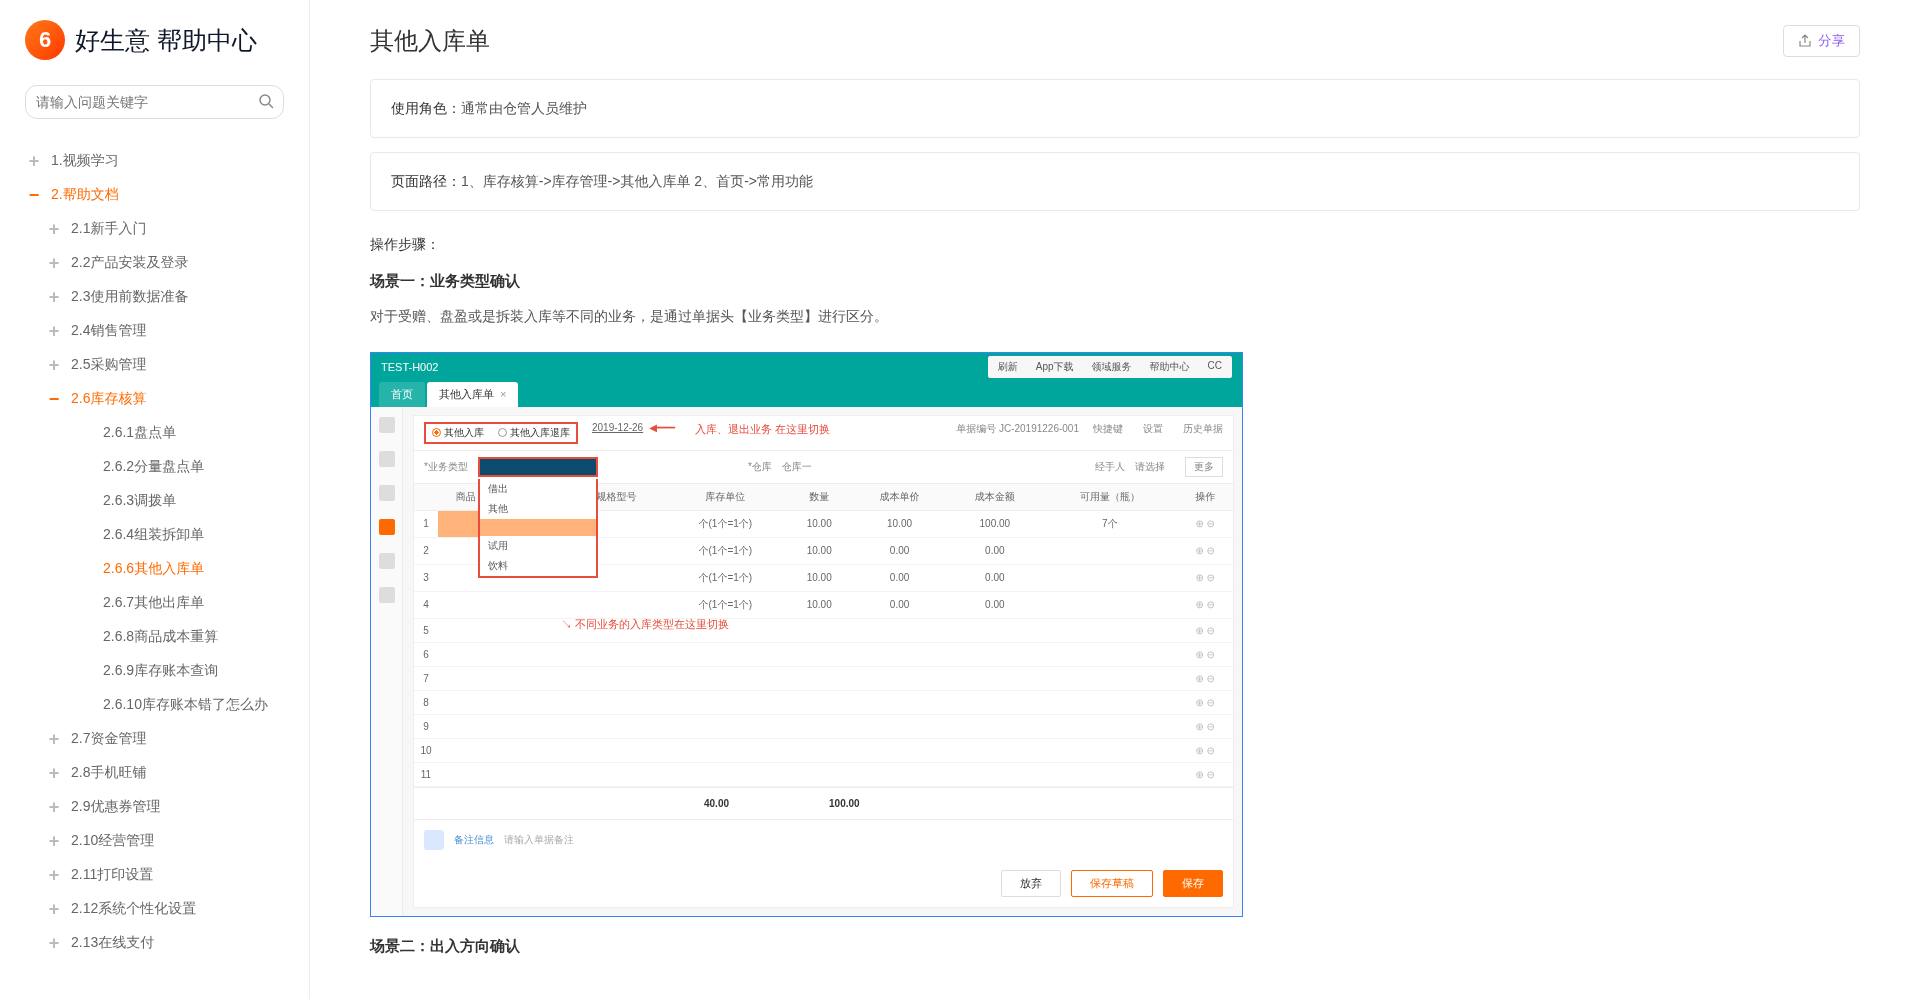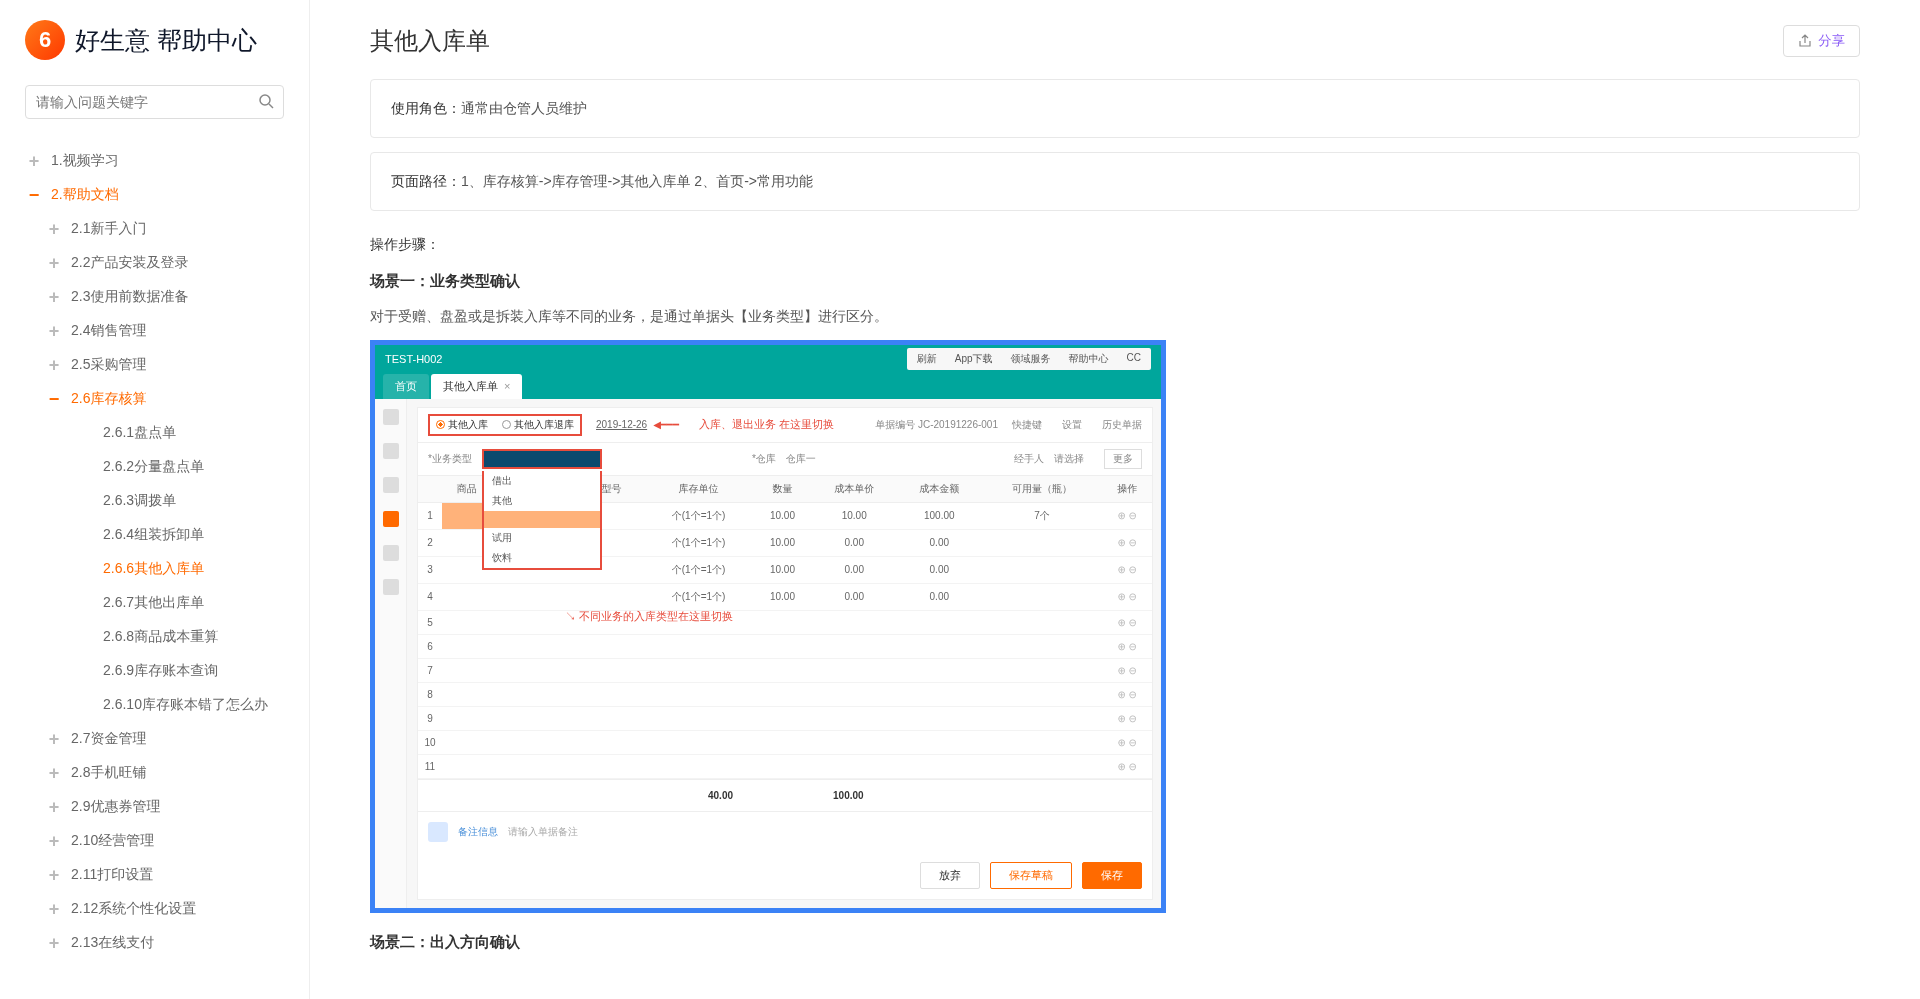--- a/index.html
+++ b/index.html
@@ -3,54 +3,54 @@
 <meta charset="utf-8">
 <style>
 * { margin: 0; padding: 0; box-sizing: border-box; }
 body { font-family: "Microsoft YaHei", Arial, sans-serif; font-size: 14px; color: #333; background: #fff; }
 .layout { display: flex; width: 1920px; height: 999px; overflow: hidden; }
 .sidebar { width: 310px; padding: 20px 25px; border-right: 1px solid #eee; overflow-y: auto; }
 .logo-row { display: flex; align-items: center; margin-bottom: 25px; }
 .logo-circle { width: 40px; height: 40px; border-radius: 50%; background: linear-gradient(135deg,#ff7a18,#ff3800); display: flex; align-items: center; justify-content: center; color: #fff; font-weight: bold; font-size: 22px; margin-right: 10px; }
 .logo-text { font-size: 25px; color: #0f172a; }
 .search-box { position: relative; margin-bottom: 25px; }
-.search-input { width: 100%; height: 34px; border: 1px solid #ddd; border-radius: 4px; padding: 0 34px 0 10px; font-size: 14px; color: #999; }
+.search-input { width: 100%; height: 34px; border: 1px solid #ddd; border-radius: 12px; padding: 0 34px 0 10px; font-size: 14px; color: #999; }
 .search-icon { position: absolute; right: 10px; top: 8px; color: #888; font-size: 16px; }
 .nav-list { list-style: none; }
 .nav-item { display: flex; align-items: center; padding: 8px 0; cursor: pointer; color: #666; }
 .nav-item.section-active { color: #ff6a00; }
 .nav-icon { width: 18px; height: 18px; display: inline-flex; align-items: center; justify-content: center; margin-right: 8px; }
 .plus-icon::before { content: "+"; font-size: 18px; font-weight: bold; color: #bbb; line-height: 1; }
 .minus-icon::before { content: "−"; font-size: 18px; font-weight: bold; color: #ff6a00; line-height: 1; }
 .nav-indent-1 { padding-left: 20px; }
 .nav-leaf { padding: 8px 0 8px 78px; color: #666; cursor: pointer; }
 .nav-leaf.current { color: #ff6a00; }
 .main { flex: 1; padding: 25px 60px; overflow-y: auto; }
 .title-row { display: flex; align-items: center; justify-content: space-between; margin-bottom: 22px; }
 .page-title { font-size: 24px; font-weight: 500; color: #333; }
 .share-btn { border: 1px solid #ddd; border-radius: 4px; padding: 6px 14px; background: #fff; cursor: pointer; color: #8b5cf6; display: inline-flex; align-items: center; gap: 6px; }
 .info-box { border: 1px solid #e8e8e8; border-radius: 4px; padding: 16px 20px; margin-bottom: 14px; font-size: 14px; color: #555; line-height: 1.8; }
 .info-label { font-weight: 500; color: #333; }
 .section { margin-top: 25px; }
 .section-label { font-size: 14px; color: #333; margin-bottom: 18px; }
 .scene-title { font-weight: bold; font-size: 15px; color: #333; margin: 15px 0 12px; }
 .scene-text { font-size: 14px; color: #555; line-height: 1.9; margin-bottom: 10px; }
-.screenshot-img { width: 796px; border: 5px solid #3b82f6; margin: 10px 0 20px; }
+.screenshot-img { width: 873px; border: 1px solid #3b82f6; margin: 22px 0 20px; }
 .ss-top { background: #00a69c; height: 28px; display: flex; align-items: center; padding: 0 10px; gap: 40px; font-size: 11px; color: #fff; }
 .ss-top-right { margin-left: auto; display: flex; gap: 18px; color: #555; background: #f7f7f7; padding: 4px 10px; border-radius: 2px; font-size: 10px; }
 .ss-tabs { background: #00a69c; height: 26px; display: flex; align-items: flex-end; padding-left: 8px; }
 .ss-tab { background: #fff; color: #333; font-size: 11px; padding: 5px 12px; border-radius: 3px 3px 0 0; margin-right: 2px; position: relative; }
 .ss-tab.active::after { content: "×"; margin-left: 6px; color: #999; }
 .ss-tab.first { background: rgba(255,255,255,0.15); color: #fff; }
 .ss-body { background: #f7f7f7; padding: 8px; position: relative; }
 .ss-left-rail { position: absolute; left: 0; top: 0; bottom: 0; width: 32px; background: #fafafa; border-right: 1px solid #eee; display: flex; flex-direction: column; align-items: center; padding-top: 10px; gap: 18px; }
 .ss-rail-icon { width: 16px; height: 16px; background: #ddd; border-radius: 2px; }
 .ss-rail-icon.hot { background: #ff6a00; }
 .ss-content { margin-left: 34px; background: #fff; border: 1px solid #eee; }
-.ss-toolbar { display: flex; align-items: center; padding: 6px 10px; font-size: 10px; border-bottom: 1px solid #eee; }
+.ss-toolbar { display: flex; align-items: flex-start; padding: 6px 10px; font-size: 10px; border-bottom: 1px solid #eee; }
 .ss-radio-group { border: 2px solid #e74c3c; padding: 2px 6px; display: flex; gap: 14px; }
 .ss-radio { display: inline-flex; align-items: center; gap: 3px; }
 .ss-radio-dot { width: 9px; height: 9px; border: 1px solid #999; border-radius: 50%; display: inline-block; }
 .ss-radio-dot.on { border-color: #ff6a00; background: radial-gradient(circle,#ff6a00 40%,transparent 45%); }
 .ss-date { margin-left: 14px; color: #666; text-decoration: underline; }
 .ss-annot { color: #e74c3c; font-size: 11px; margin-left: 20px; }
 .ss-doc-no { margin-left: auto; color: #888; font-size: 10px; }
 .ss-actions { display: flex; gap: 20px; margin-left: 14px; font-size: 10px; color: #888; }
 .ss-filter-row { display: flex; align-items: center; padding: 6px 10px; gap: 10px; font-size: 10px; color: #888; border-bottom: 1px solid #eee; }
 .ss-dropdown { border: 2px solid #e74c3c; width: 120px; height: 20px; background: #0c4a6e; position: relative; }

